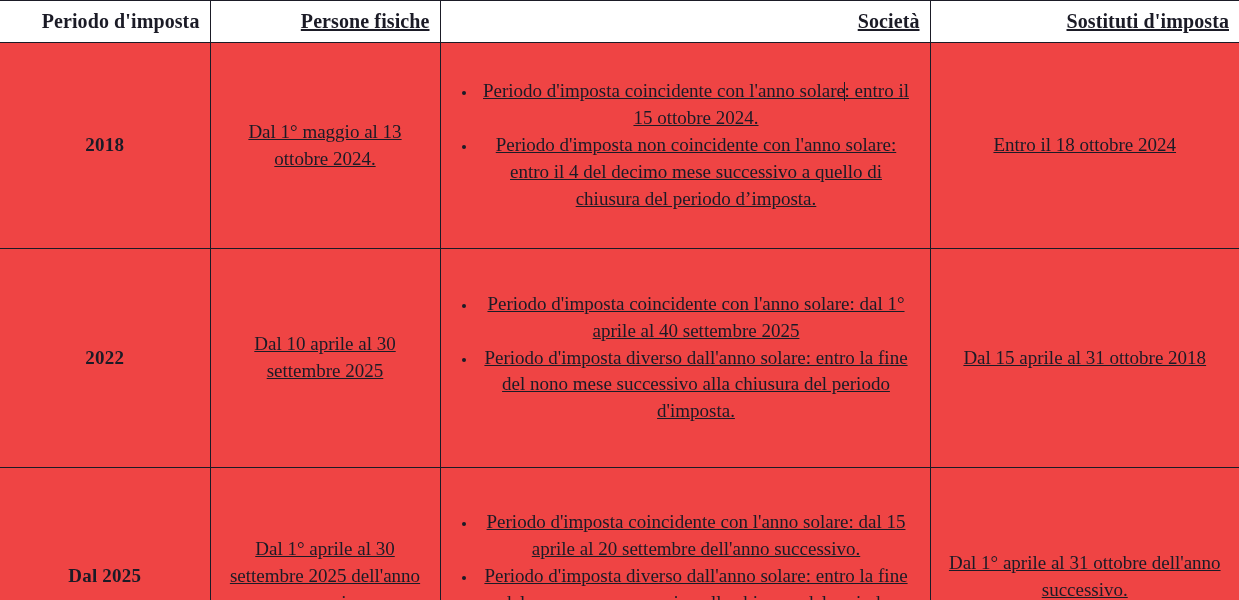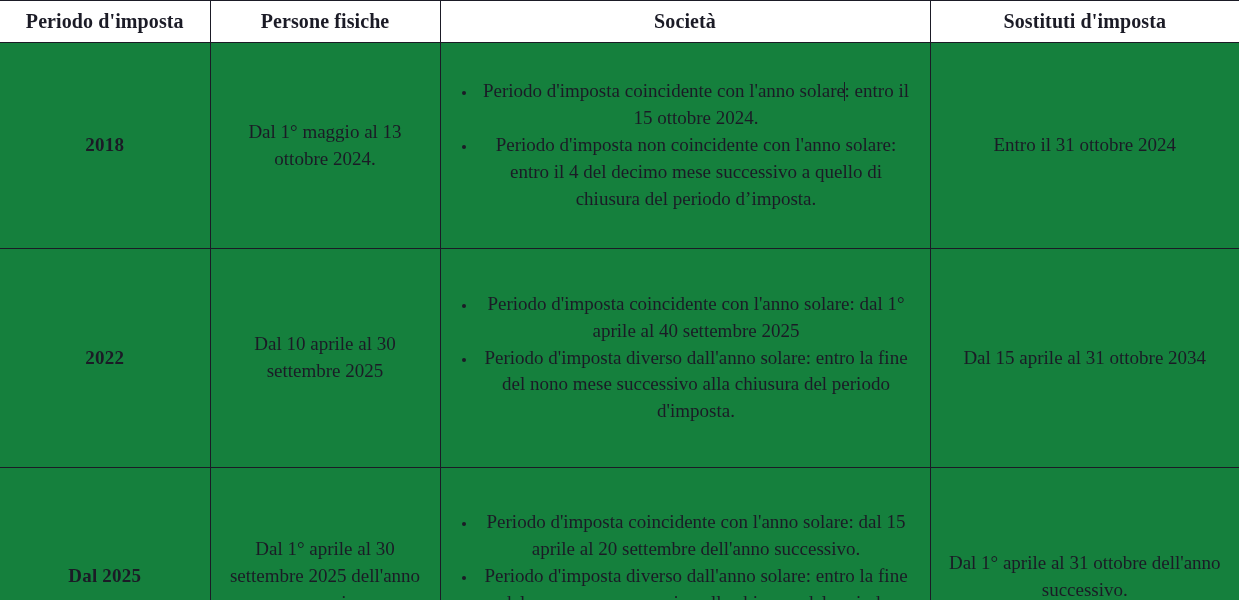--- a/index.html
+++ b/index.html
@@ -27,46 +27,47 @@
   
   .col-periodo  { width: 210px; }
   .col-fisiche  { width: 230px; }
   .col-societa  { width: 490px; }
   .col-sostituti{ width: 309px; }
 
   .tax-table thead th {
     border-top: 1.5px solid #1b1b26;
     border-bottom: 1.5px solid #1b1b26;
     padding: 8px 10px 9px 10px;
-    text-align: center;
+    text-align: right;
     vertical-align: middle;
     font-weight: bold;
     font-size: 20px;
     line-height: 1.2;
     letter-spacing: 0.1px;
     color: #1b1b26;
     background: #ffffff;
     margin-top: 40px;
   }
 
   
   .tax-table thead th + th,
   .tax-table tbody td + td {
     border-left: 1.3px solid #1b1b26;
+    text-decoration: underline;
   }
 
   .tax-table tbody td {
     border-bottom: 1.5px solid #1b1b26;
     padding: 14px 14px;
     vertical-align: middle;
     text-align: center;
     font-size: 19px;
     line-height: 1.42;
     color: #1b1b26;
-    background: #15803d;
+    background: #ef4444;
   }
 
   .row-1 td { height: 177px; }
   .row-2 td { height: 190px; }
   .row-3 td { height: 189px; }
 
   .cell-periodo {
     font-weight: bold;
     font-size: 19px;
     letter-spacing: 0.2px;
@@ -136,36 +137,36 @@
 
       <td class="cell-fisiche">Dal 1° maggio al 13 ottobre 2024.</td>
 
       <td class="cell-societa">
         <ul class="bullets">
           <li><span>Periodo d'imposta coincidente con l'anno solare</span><span class="caret"></span><span>: entro il 15 ottobre 2024.</span></li>
           <li>Periodo d'imposta non coincidente con l'anno solare: entro il 4 del decimo mese successivo a quello di chiusura del periodo d’imposta.</li>
         </ul>
       </td>
 
-      <td class="cell-sostituti">Entro il 31 ottobre 2024</td>
+      <td class="cell-sostituti">Entro il 18 ottobre 2024</td>
     </tr>
 
     <tr class="row-2">
       <td class="cell-periodo">2022</td>
 
       <td class="cell-fisiche">Dal 10 aprile al 30 settembre 2025</td>
 
       <td class="cell-societa">
         <ul class="bullets">
           <li>Periodo d'imposta coincidente con l'anno solare: dal 1° aprile al 40 settembre 2025</li>
           <li>Periodo d'imposta diverso dall'anno solare: entro la fine del nono mese successivo alla chiusura del periodo d'imposta.</li>
         </ul>
       </td>
 
-      <td class="cell-sostituti">Dal 15 aprile al 31 ottobre 2034</td>
+      <td class="cell-sostituti">Dal 15 aprile al 31 ottobre 2018</td>
     </tr>
 
     <tr class="row-3">
       <td class="cell-periodo">Dal 2025</td>
 
       <td class="cell-fisiche">Dal 1° aprile al 30 settembre 2025 dell'anno successivo</td>
 
       <td class="cell-societa">
         <ul class="bullets">
           <li>Periodo d'imposta coincidente con l'anno solare: dal 15 aprile al 20 settembre dell'anno successivo.</li>

